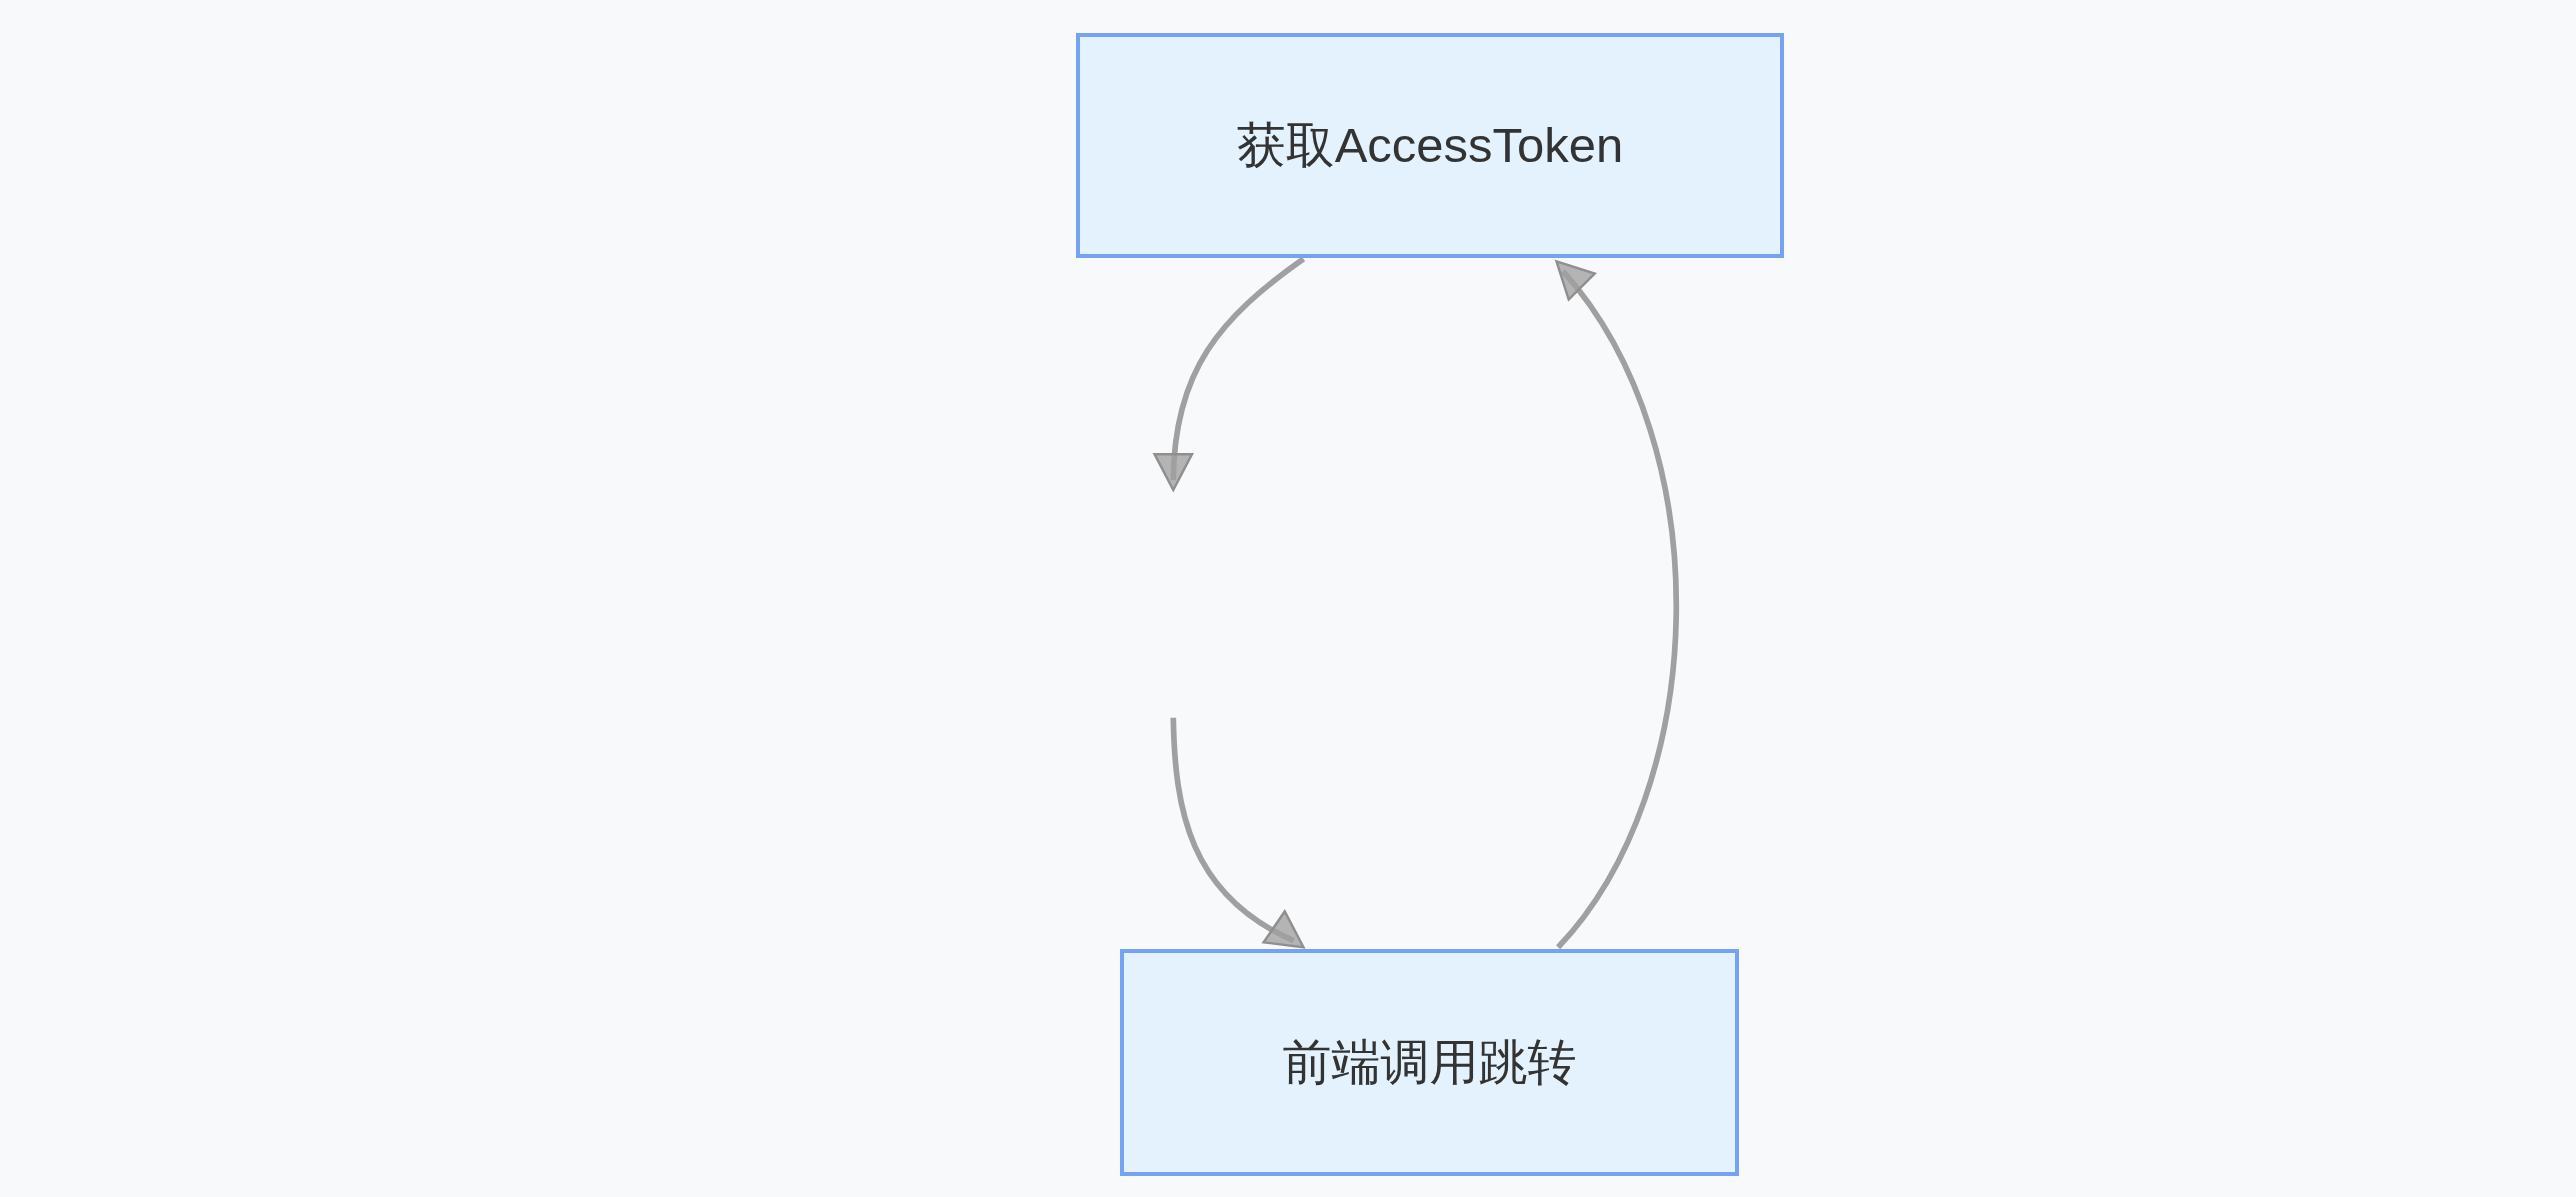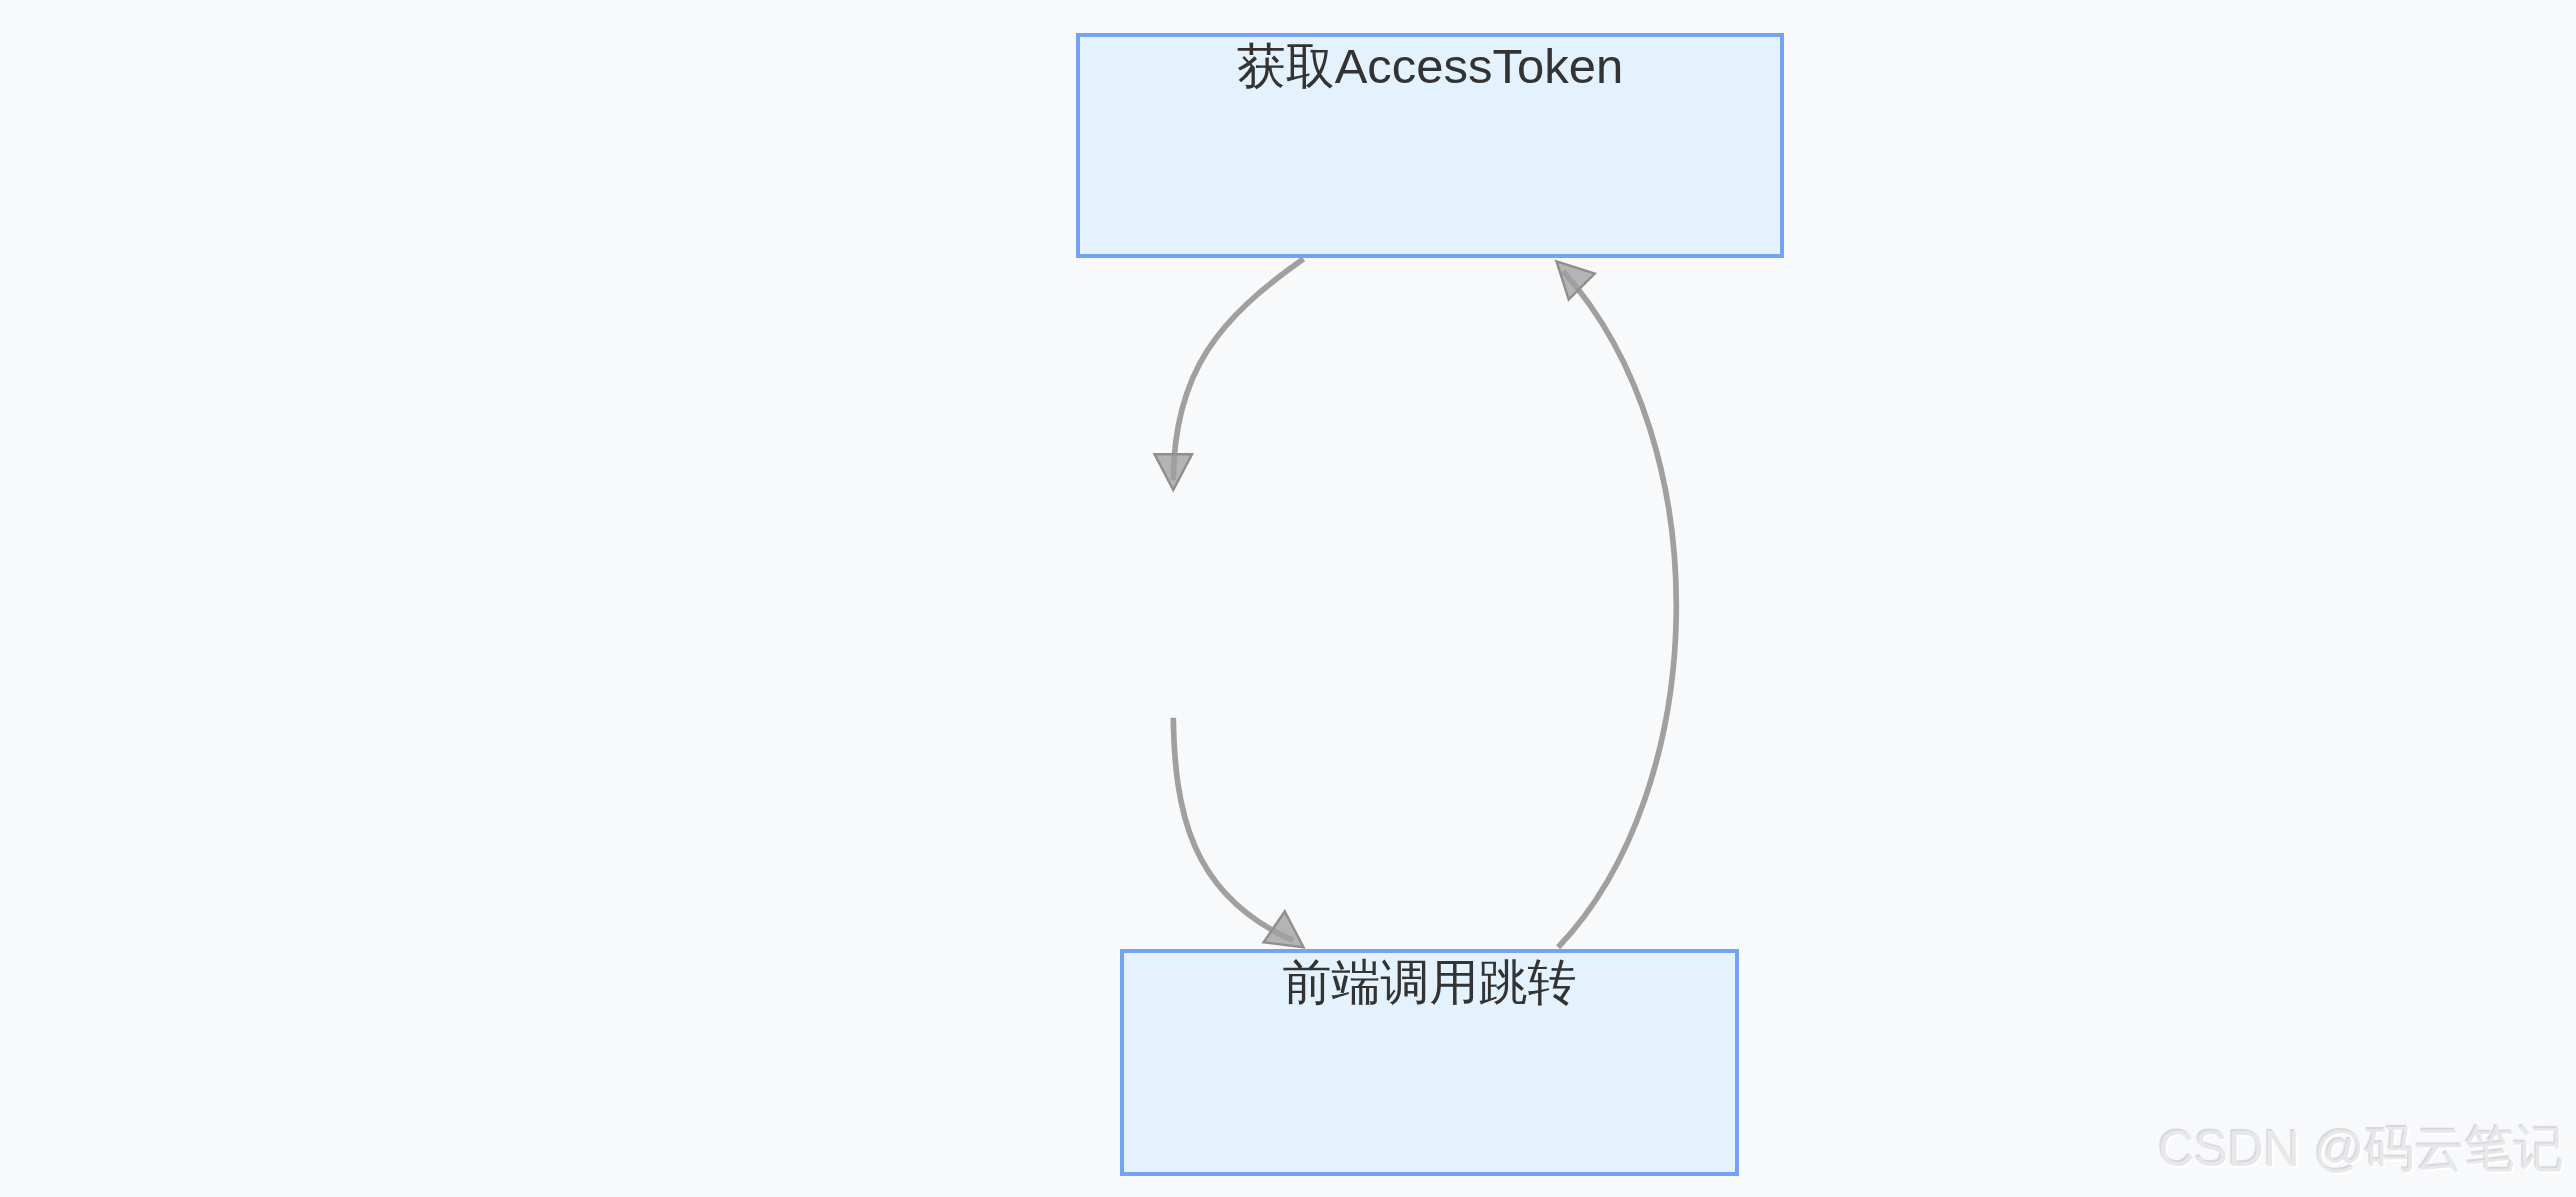--- a/index.html
+++ b/index.html
@@ -34,21 +34,21 @@
     stroke: #8f8f8f;
     stroke-width: 3;
     stroke-linejoin: miter;
   }
   .node {
     position: absolute;
     box-sizing: border-box;
     background: var(--node-fill, #e3f2fd);
     border: 4.9px solid var(--node-border, #74a3f3);
     display: flex;
-    align-items: flex-start;
+    align-items: center;
     justify-content: center;
   }
   .node-label {
     font-size: 49px;
     line-height: 1.2;
     color: var(--text, #333333);
     white-space: nowrap;
     text-align: center;
   }
   .node-top    { left: 1076px; top: 33px;   width: 708px; height: 225px; }
@@ -91,16 +91,15 @@
 
   <div class="node node-top">
     <span class="node-label">获取AccessToken</span>
   </div>
 
 
   <div class="node node-bottom">
     <span class="node-label">前端调用跳转</span>
   </div>
 
-  <div class="watermark">CSDN @码云笔记</div>
 
 </div>
 
 
 </body></html>

